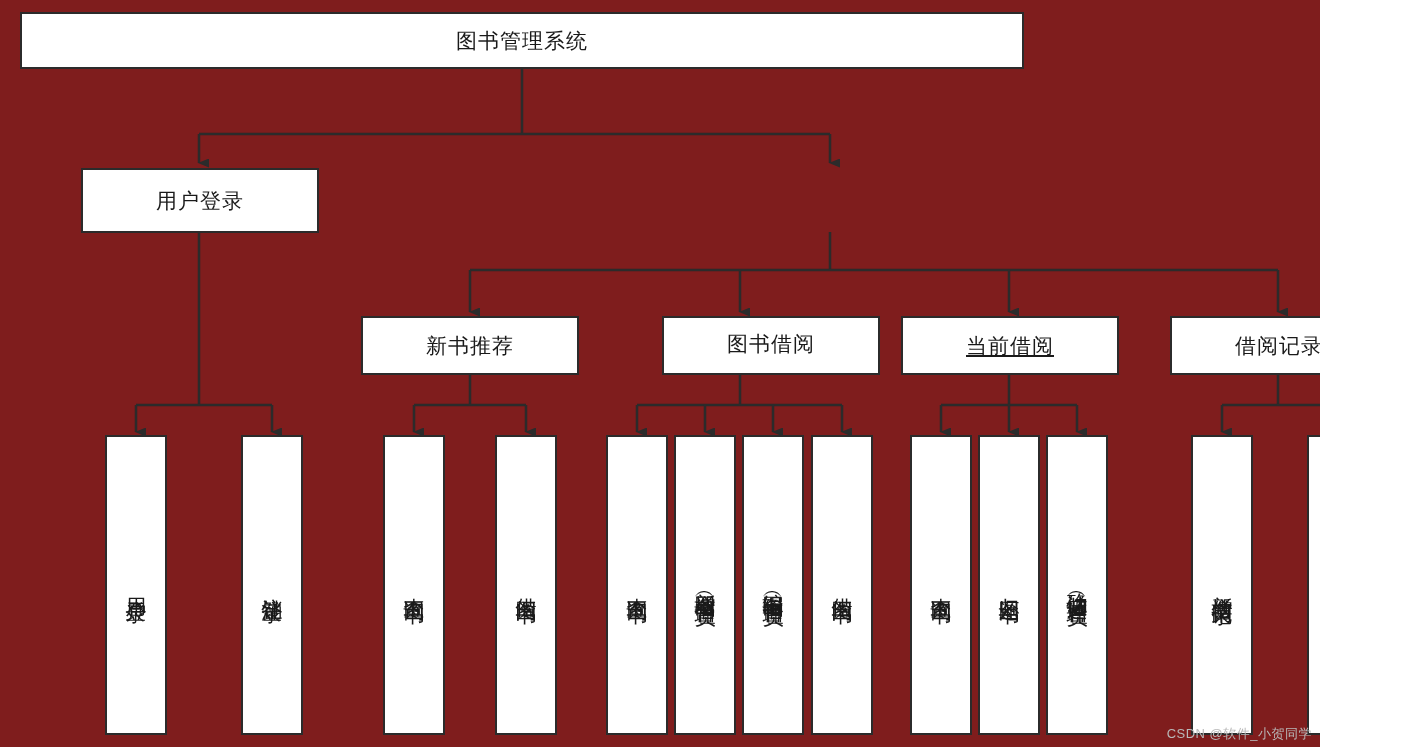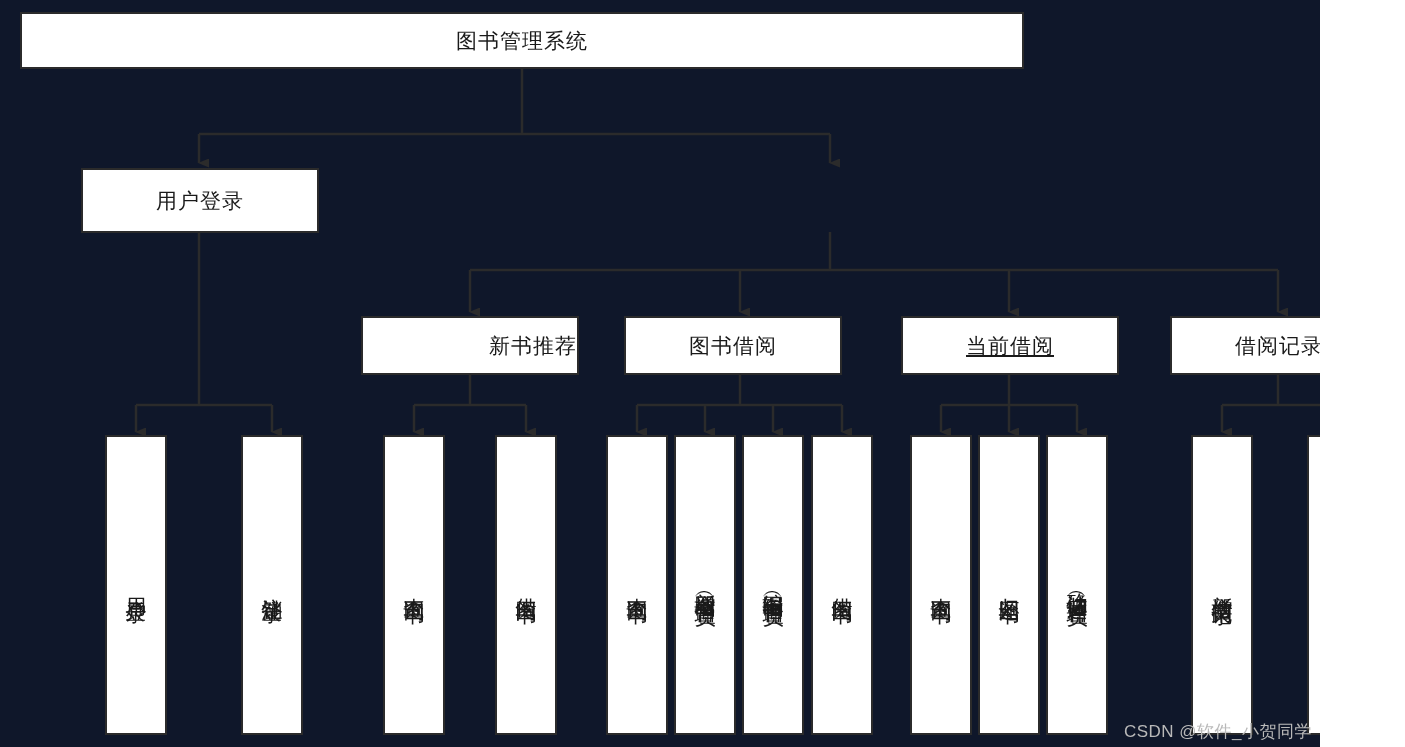--- a/index.html
+++ b/index.html
@@ -7,21 +7,21 @@
     padding: 0;
     background: #ffffff;
   }
   body {
     font-family: "Liberation Sans", "DejaVu Sans", sans-serif;
   }
   #diagram-root {
     position: relative;
     width: 1320px;
     height: 747px;
-    background: #0f172a;
+    background: #7f1d1d;
     overflow: hidden;
   }
   svg.connector-layer {
     position: absolute;
     top: 0;
     left: 0;
     width: 1405px;
     height: 747px;
   }
   .node-box {
@@ -53,21 +53,21 @@
     white-space: pre-wrap;
   }
   .node-box.vertical .node-label {
     writing-mode: vertical-rl;
     text-orientation: upright;
   }
   #watermark {
     position: absolute;
     right: 8px;
     bottom: 4px;
-    font-size: 17px;
+    font-size: 13px;
     color: #b9b9b9;
     letter-spacing: 0.5px;
     white-space: nowrap;
     pointer-events: none;
   }
 </style>
 </head>
 <body>
 
 <div id="diagram-root">
@@ -135,24 +135,24 @@
   </svg>
 
   <div class="node-box horizontal" style="left:20px; top:12px; width:1004px; height:57px;">
     <span class="node-label">图书管理系统</span>
   </div>
 
   <div class="node-box horizontal" style="left:81px; top:168px; width:238px; height:65px;">
     <span class="node-label">用户登录</span>
   </div>
 
-  <div class="node-box horizontal" style="left:361px; top:316px; width:218px; height:59px;justify-content:flex-end;">
+  <div class="node-box horizontal" style="left:361px; top:316px; width:218px; height:59px;">
     <span class="node-label">新书推荐</span>
   </div>
-  <div class="node-box horizontal" style="left:624px; top:316px; width:218px; height:59px;">
+  <div class="node-box horizontal" style="left:662px; top:316px; width:218px; height:59px;font-family:Liberation Mono, monospace;">
     <span class="node-label">图书借阅</span>
   </div>
   <div class="node-box horizontal" style="left:901px; top:316px; width:218px; height:59px;text-decoration:underline;">
     <span class="node-label">当前借阅</span>
   </div>
   <div class="node-box horizontal" style="left:1170px; top:316px; width:218px; height:59px;">
     <span class="node-label">借阅记录</span>
   </div>
 
   <div class="node-box vertical" style="left:105px; top:435px; width:62px; height:300px;">

